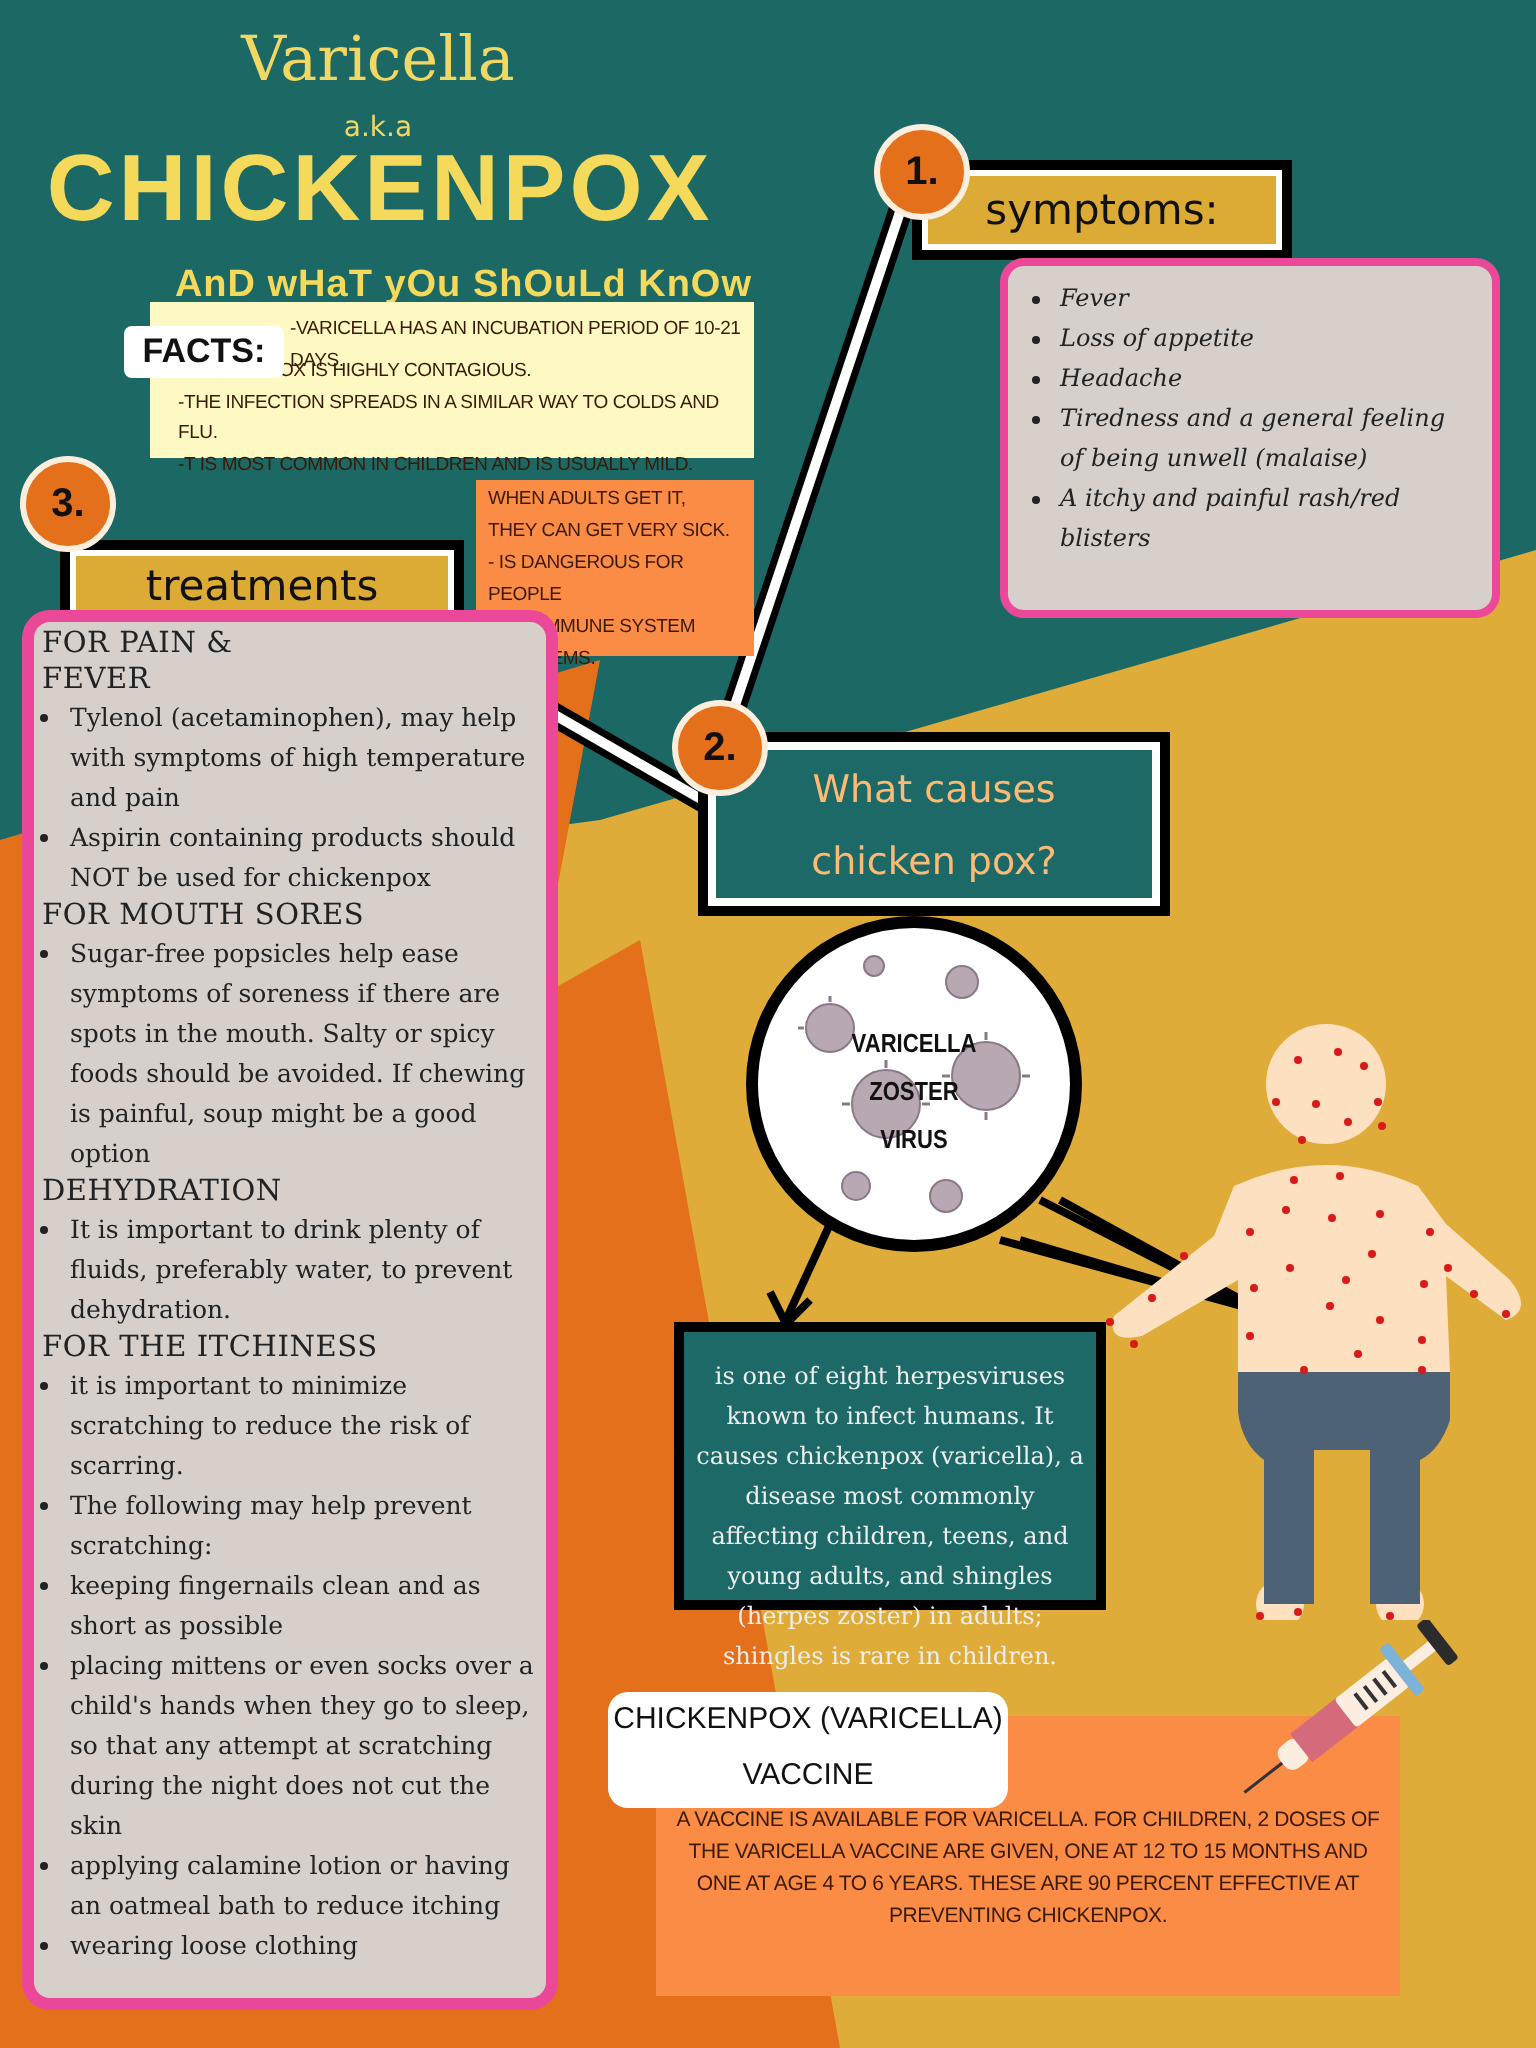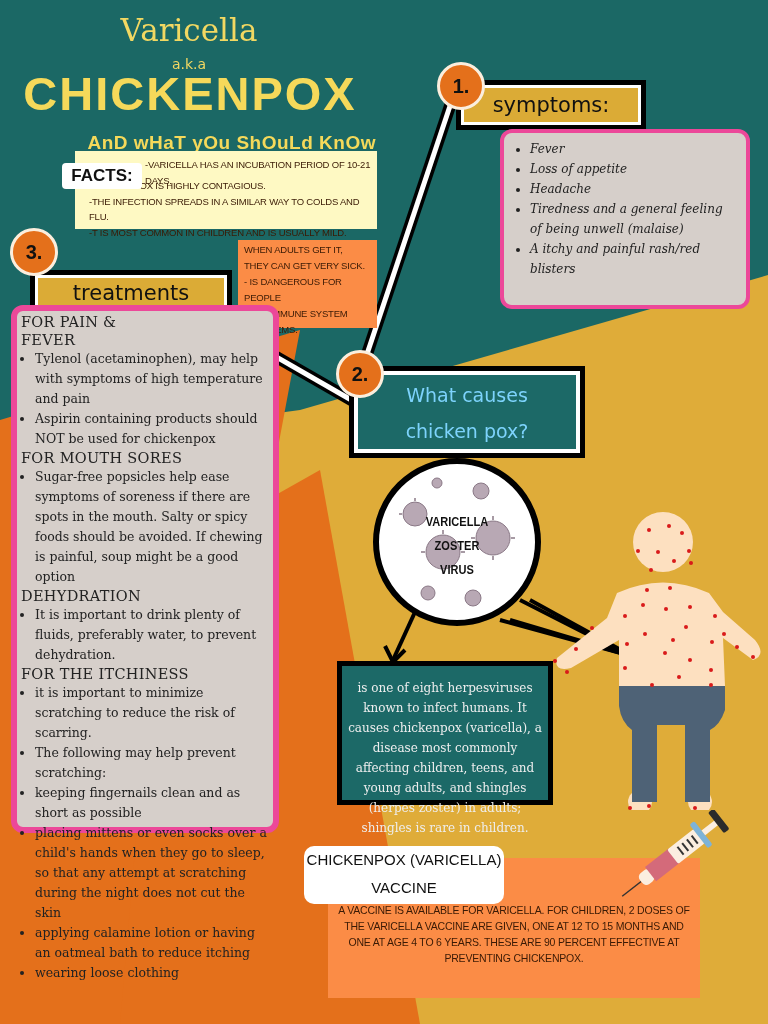--- a/index.html
+++ b/index.html
@@ -23,21 +23,21 @@
 
   .panel { background: #d6cfca; border: 4px solid #ec4899; border-radius: 12px; box-sizing: border-box; }
 
   .symptoms-list { margin: 0; padding: 0 0 0 18px; font-family: "DejaVu Serif", serif; font-style: italic; font-size: 12px; line-height: 20px; color: #222; }
 
   .treat { font-family: "DejaVu Serif", serif; font-size: 12.5px; color: #222; line-height: 20px; }
   .treat h4 { margin: 0; font-weight: normal; font-size: 14.5px; letter-spacing: 0.3px; line-height: 18px; }
   .treat ul { margin: 0; padding-left: 14px; }
   .treat li { margin: 0; }
 
-  .cause-box { left: 349px; top: 366px; width: 236px; height: 92px; background: #1c6967; border: 5px solid #000; box-shadow: inset 0 0 0 4px #fff; box-sizing: border-box; font-family: "DejaVu Sans", sans-serif; font-size: 19px; line-height: 36px; text-align: center; color: #7dd3fc; padding-top: 6px; }
+  .cause-box { left: 349px; top: 366px; width: 236px; height: 92px; background: #1c6967; border: 5px solid #000; box-shadow: inset 0 0 0 4px #fff; box-sizing: border-box; font-family: "DejaVu Sans", sans-serif; font-size: 19px; line-height: 36px; text-align: center; color: #fdba74; padding-top: 6px; }
 
   .virus-circle { left: 373px; top: 458px; width: 168px; height: 168px; border-radius: 50%; background: #fff; border: 6px solid #000; box-sizing: border-box; }
   .virus-text { left: 373px; top: 510px; width: 168px; text-align: center; font-family: "Liberation Sans", sans-serif; font-weight: bold; font-size: 13px; line-height: 24px; color: #111; transform: scaleX(0.85); z-index: 3; }
 
   .desc-box { left: 337px; top: 661px; width: 216px; height: 144px; background: #1c6967; border: 5px solid #000; box-sizing: border-box; font-family: "DejaVu Serif", serif; font-size: 12px; line-height: 20px; color: #eee; text-align: center; padding: 12px 4px 0 4px; }
 
   .vaccine-box { left: 328px; top: 858px; width: 372px; height: 140px; background: #fb8c46; }
   .vaccine-label { left: 304px; top: 846px; width: 200px; height: 58px; background: #fff; border-radius: 10px; font-family: "Liberation Sans", sans-serif; font-size: 15px; line-height: 28px; text-align: center; color: #111; transform-origin: left; z-index: 4; }
   .vaccine-text { left: 335px; top: 902px; width: 358px; text-align: center; font-family: "Liberation Sans", sans-serif; font-size: 10.5px; line-height: 16px; color: #3a1a05; text-transform: uppercase; letter-spacing: -0.2px; z-index: 4; }
 </style>
@@ -97,21 +97,21 @@
     <li>Headache</li>
     <li>Tiredness and a general feeling of being unwell (malaise)</li>
     <li>A itchy and painful rash/red blisters</li>
   </ul>
 </div>
 
 <div class="abs label-box" style="left:30px; top:254px; width:202px; height:46px;margin-top:16px;">
   <span>treatments</span>
 </div>
 <div class="abs badge" style="left:10px; top:228px;">3.</div>
-<div class="abs panel treat" style="left:11px; top:305px; width:268px; height:528px; padding:2px 4px 16px 4px; border-width:6px;">
+<div class="abs panel treat" style="left:11px; top:305px; width:268px; height:700px; padding:2px 4px 16px 4px; border-width:6px;border-radius:14px;">
   <h4 style="width:130px;">FOR PAIN &amp; FEVER</h4>
   <ul>
     <li>Tylenol (acetaminophen), may help with symptoms of high temperature and pain</li>
     <li>Aspirin containing products should NOT be used for chickenpox</li>
   </ul>
   <h4>FOR MOUTH SORES</h4>
   <ul>
     <li>Sugar-free popsicles help ease symptoms of soreness if there are spots in the mouth. Salty or spicy foods should be avoided. If chewing is painful, soup might be a good option</li>
   </ul>
   <h4>DEHYDRATION</h4>

